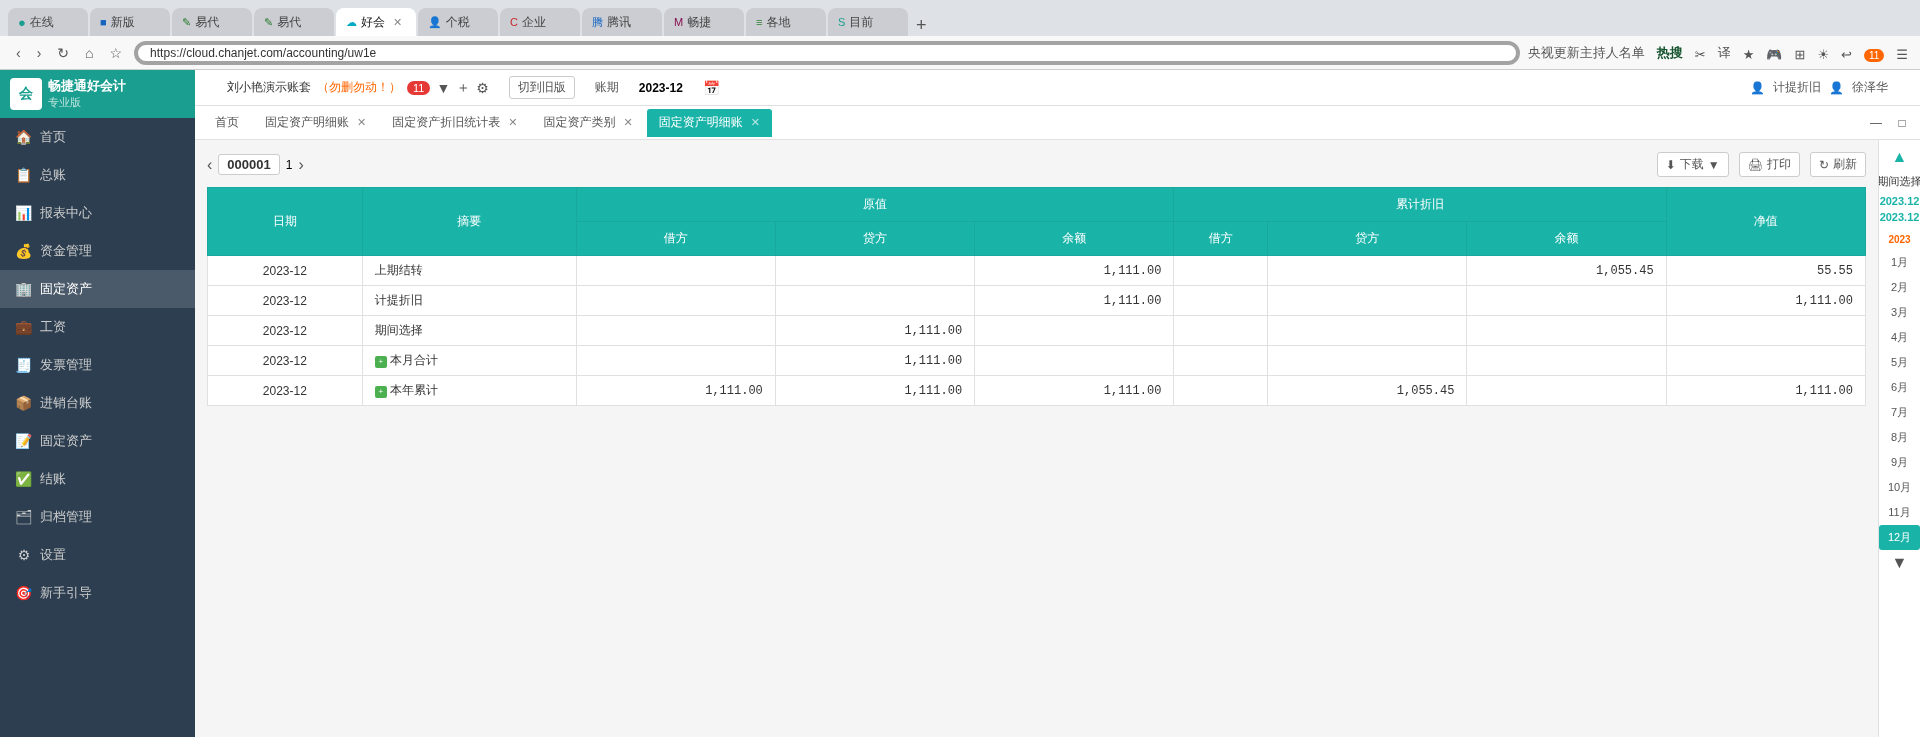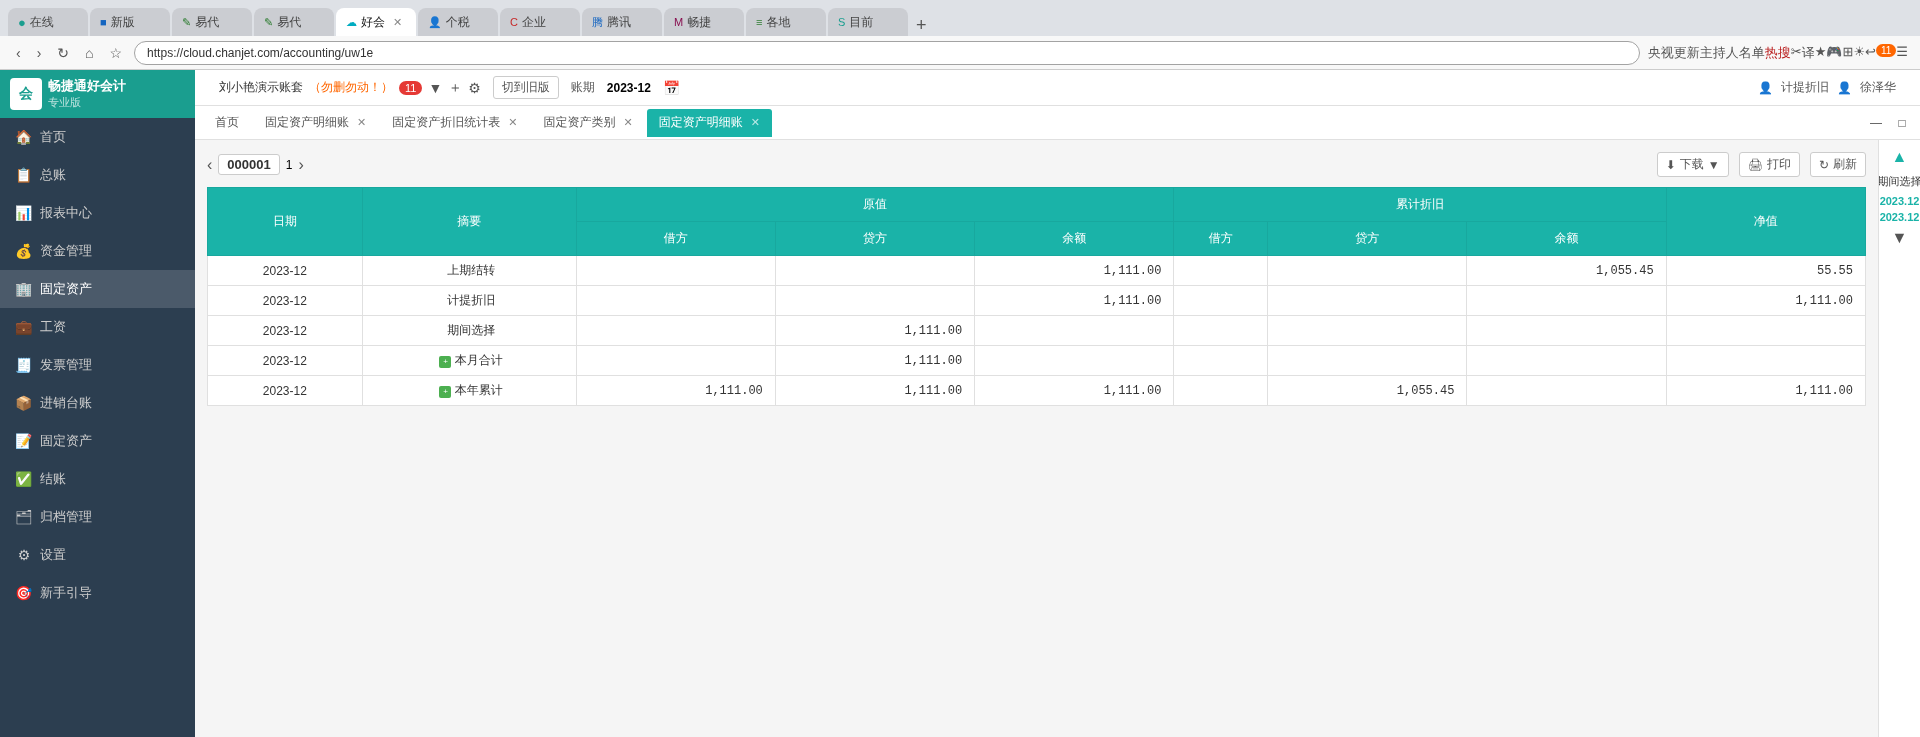--- a/index.html
+++ b/index.html
@@ -7,42 +7,42 @@
 
     
     .browser-chrome { background: #dee1e6; height: 70px; }
     .tab-bar { display: flex; align-items: flex-end; height: 36px; background: #dee1e6; padding: 0 8px; gap: 2px; }
     .tab { display: flex; align-items: center; height: 28px; padding: 0 10px; border-radius: 8px 8px 0 0; font-size: 12px; background: #cbcdd2; color: #444; gap: 4px; min-width: 80px; cursor: pointer; }
     .tab.active { background: #fff; color: #222; }
     .tab .close-btn { margin-left: 4px; color: #888; font-size: 11px; cursor: pointer; }
 
     .address-bar { display: flex; align-items: center; height: 34px; background: #f8f8f8; padding: 0 12px; gap: 8px; border-bottom: 1px solid #ccc; }
     .nav-btn { color: #555; cursor: pointer; font-size: 14px; padding: 2px 4px; }
-    .address-input { flex: 1; height: 24px; border: 1px solid #a3a3a3; border-radius: 12px; padding: 0 12px; font-size: 12px; background: #fff; color: #333; }
-    .toolbar-right { display: flex; align-items: flex-start; gap: 0; color: #555; font-size: 13px; }
+    .address-input { flex: 1; height: 24px; border: 4px solid #a3a3a3; border-radius: 12px; padding: 0 12px; font-size: 12px; background: #fff; color: #333; }
+    .toolbar-right { display: flex; align-items: flex-end; gap: 12px; color: #555; font-size: 13px; }
 
     
     .app-container { display: flex; height: calc(737px - 70px); }
 
     
     .sidebar { width: 195px; background: #2c3e50; color: #fff; display: flex; flex-direction: column; flex-shrink: 0; }
     .sidebar-header { background: #1a9e8f; padding: 8px 10px; display: flex; align-items: center; gap: 6px; }
     .sidebar-logo { width: 32px; height: 32px; background: #fff; border-radius: 4px; display: flex; align-items: center; justify-content: center; color: #1a9e8f; font-weight: bold; font-size: 14px; }
     .sidebar-title { color: #fff; font-size: 13px; font-weight: bold; line-height: 1.3; }
     .sidebar-subtitle { font-size: 11px; color: rgba(255,255,255,0.7); }
     .sidebar-menu { flex: 1; overflow-y: auto; }
     .menu-item { display: flex; align-items: center; gap: 8px; padding: 10px 16px; color: #ccc; cursor: pointer; font-size: 13px; }
     .menu-item.active { background: rgba(255,255,255,0.15); color: #fff; }
     .menu-icon { width: 16px; height: 16px; display: flex; align-items: center; justify-content: center; font-size: 14px; }
 
     
     .main-content { flex: 1; display: flex; flex-direction: column; background: #f5f5f5; overflow: hidden; }
 
     
-    .top-bar { background: #fff; border-bottom: 1px solid #e0e0e0; padding: 0 24px; height: 36px; display: flex; align-items: center; gap: 12px; }
+    .top-bar { background: #fff; border-bottom: 1px solid #e0e0e0; padding: 0 32px; height: 36px; display: flex; align-items: center; gap: 20px; }
     .account-info { display: flex; align-items: center; gap: 6px; font-size: 12px; color: #333; }
     .top-bar-actions { display: flex; align-items: center; gap: 8px; margin-left: auto; color: #555; font-size: 12px; }
     .btn-switch { border: 1px solid #ccc; border-radius: 3px; padding: 2px 8px; cursor: pointer; font-size: 12px; color: #555; }
 
     
     .page-tab-bar { background: #fff; border-bottom: 1px solid #e0e0e0; display: flex; align-items: center; height: 34px; padding: 0 8px; gap: 2px; }
     .page-tab { display: flex; align-items: center; height: 28px; padding: 0 12px; font-size: 12px; color: #555; cursor: pointer; border-radius: 3px 3px 0 0; gap: 4px; }
     .page-tab.active { background: #1ab3a8; color: #fff; }
     .page-tab .close-x { margin-left: 4px; font-size: 11px; opacity: 0.7; }
     .tab-controls { margin-left: auto; display: flex; gap: 6px; }
@@ -58,21 +58,21 @@
     .page-nav-btn { cursor: pointer; color: #555; font-size: 16px; }
     .ledger-code { font-size: 13px; font-weight: bold; color: #333; background: #fff; border: 1px solid #ccc; padding: 2px 8px; border-radius: 3px; }
     .ledger-actions { display: flex; gap: 10px; align-items: center; }
     .action-btn { display: flex; align-items: center; gap: 4px; cursor: pointer; color: #555; font-size: 12px; padding: 3px 8px; border: 1px solid #ccc; border-radius: 3px; background: #fff; }
 
     
     .ledger-table { width: 100%; border-collapse: collapse; background: #fff; }
     .ledger-table th { background: #1ab3a8; color: #fff; text-align: center; padding: 8px 6px; font-size: 12px; font-weight: normal; border: 1px solid #18a89e; }
     .ledger-table td { text-align: center; padding: 6px 8px; font-size: 12px; border: 1px solid #e0e0e0; color: #333; }
     .row-icon { width: 12px; height: 12px; background: #4caf50; border-radius: 2px; display: inline-flex; align-items: center; justify-content: center; color: #fff; font-size: 8px; flex-shrink: 0; }
-    td.text-left { text-align: center; padding-left: 12px; }
+    td.text-left { text-align: left; padding-left: 12px; }
     td.text-right { text-align: right; padding-right: 12px; }
     .amount { font-family: 'Courier New', monospace; }
 
     
     .right-panel { width: 42px; background: #fff; border-left: 1px solid #e0e0e0; display: flex; flex-direction: column; align-items: center; padding-top: 4px; overflow: hidden; }
     .period-title { writing-mode: horizontal-tb; font-size: 11px; color: #333; text-align: center; padding: 4px 2px; white-space: nowrap; }
     .period-date { font-size: 11px; color: #1ab3a8; font-weight: bold; padding: 2px; text-align: center; }
     .month-list { display: flex; flex-direction: column; align-items: center; width: 100%; margin-top: 4px; }
     .month-item { width: 100%; text-align: center; padding: 5px 2px; font-size: 11px; color: #555; cursor: pointer; }
     .month-item.active { background: #1ab3a8; color: #fff; border-radius: 3px; }
@@ -135,21 +135,21 @@
   </div>
   <div class="address-bar">
     <span class="nav-btn">‹</span>
     <span class="nav-btn">›</span>
     <span class="nav-btn">↻</span>
     <span class="nav-btn">⌂</span>
     <span class="nav-btn">☆</span>
     <input class="address-input" value="https://cloud.chanjet.com/accounting/uw1e" style="">
     <div class="toolbar-right">
       <span>央视更新主持人名单</span>
-      <span style="color:#b91c1c;font-weight:normal;">热搜</span>
+      <span style="color:#14532d;font-weight:bold;">热搜</span>
       <span>✂</span>
       <span>译</span>
       <span>★</span>
       <span>🎮</span>
       <span>⊞</span>
       <span>☀</span>
       <span>↩</span>
       <span style="background:#ff6600;color:#fff;border-radius:10px;padding:1px 5px;font-size:10px;">11</span>
       <span>☰</span>
     </div>
@@ -386,17 +386,32 @@
           </tbody>
         </table>
 
       </div>
 
       <div class="right-panel">
         <span class="scroll-up">▲</span>
         <div class="period-title">期间选择</div>
         <div class="period-date">2023.12</div>
         <div class="period-date">2023.12</div>
+        <div class="month-list">
+          <div class="month-item year-mark">2023</div>
+          <div class="month-item">1月</div>
+          <div class="month-item">2月</div>
+          <div class="month-item">3月</div>
+          <div class="month-item">4月</div>
+          <div class="month-item">5月</div>
+          <div class="month-item">6月</div>
+          <div class="month-item">7月</div>
+          <div class="month-item">8月</div>
+          <div class="month-item">9月</div>
+          <div class="month-item">10月</div>
+          <div class="month-item">11月</div>
+          <div class="month-item active">12月</div>
+        </div>
         <span class="scroll-down">▼</span>
       </div>
     </div>
   </div>
 </div>
 
 </body></html>

